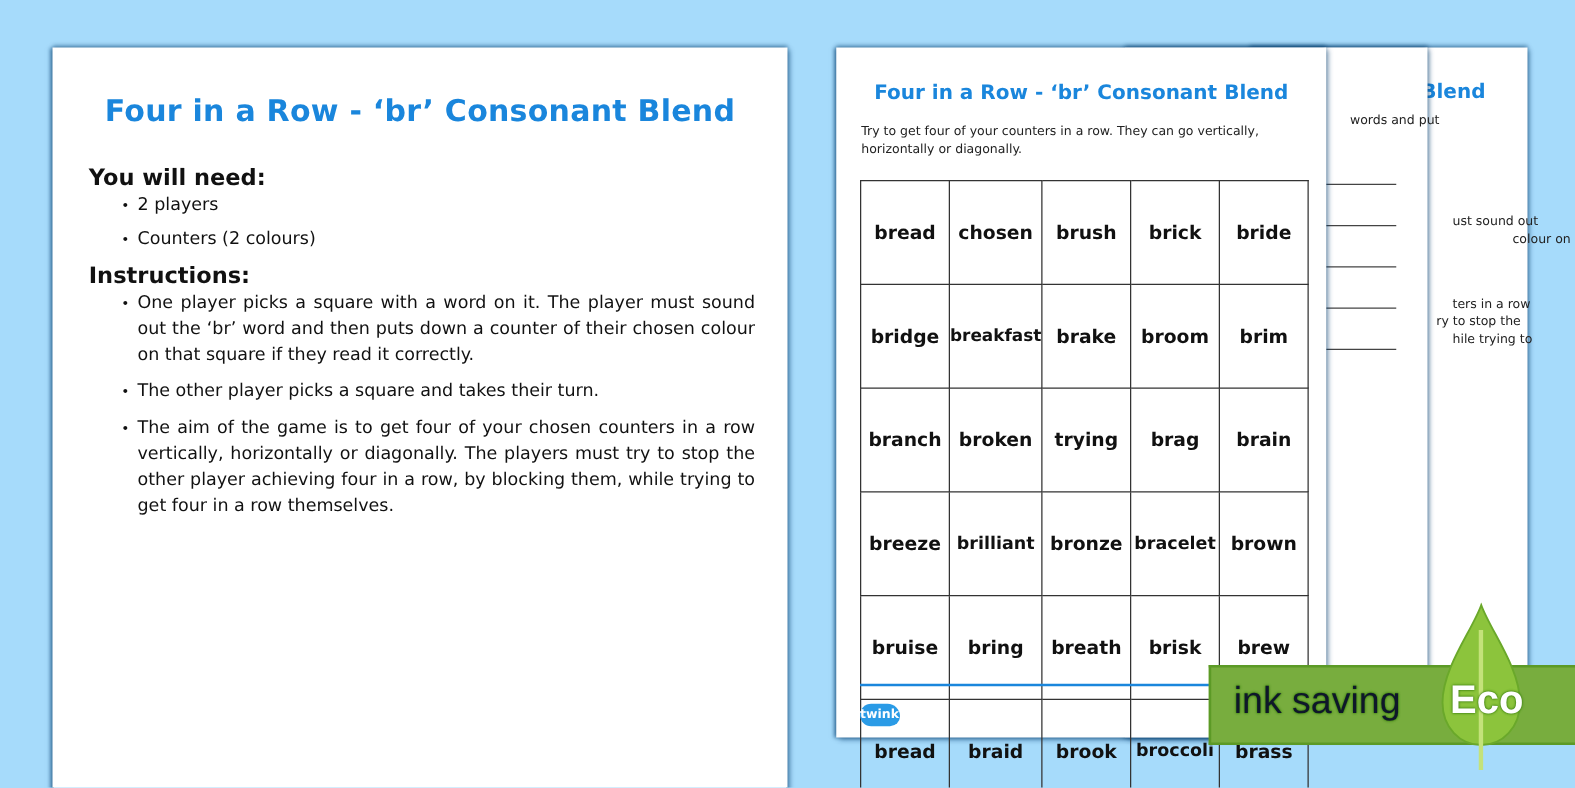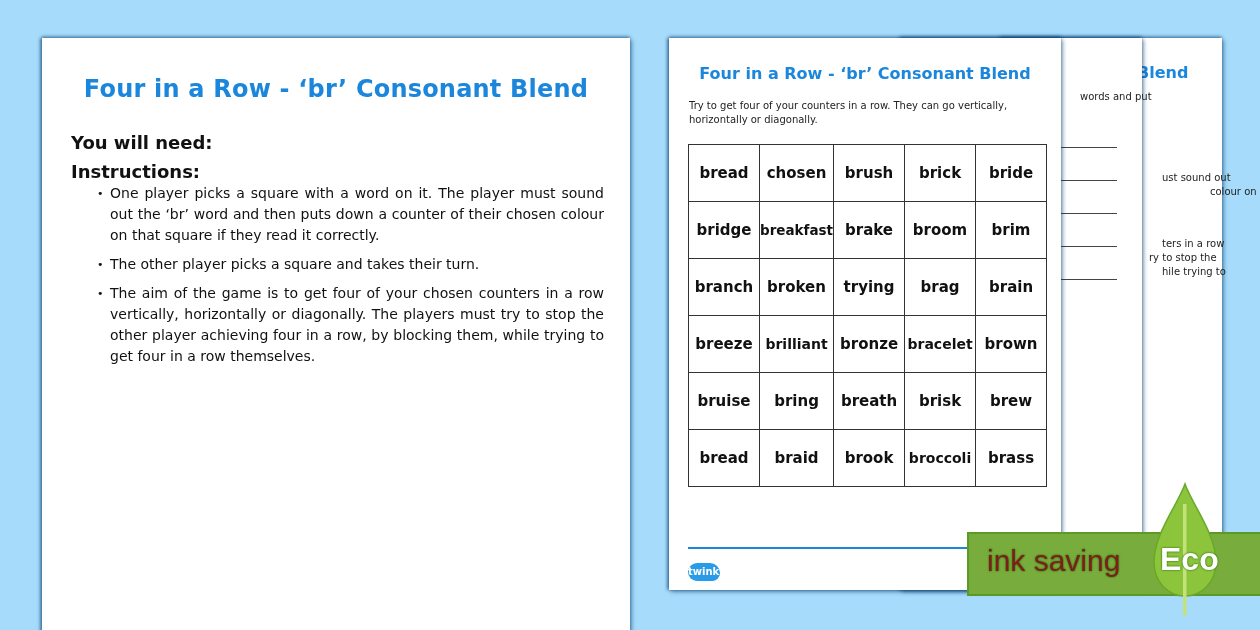--- a/index.html
+++ b/index.html
@@ -45,37 +45,37 @@
   .write-line { position: absolute; height: 1px; background: #444; }
 
   
   #page-front { left: 669px; top: 38px; width: 392px; height: 552px; }
   #page-front .title { font-size: 16px; margin-top: 26px; }
   .intro { font-size: 10px; color: #222; line-height: 14px; margin: 16px 18px 0 20px; }
   table.grid {
     border-collapse: collapse; position: absolute; left: 19px; top: 106px;
   }
   table.grid td {
-    width: 71px; height: 57px; border: 1.3px solid #333; text-align: center;
+    width: 71px; height: 83px; border: 1.3px solid #333; text-align: center;
     font-size: 15px; font-weight: bold; color: #111; padding: 0;
   }
   .footer-line { position: absolute; left: 19px; right: 18px; top: 509px; height: 2px; background: #1a86dc; }
   .logo {
     position: absolute; left: 19px; top: 525px; width: 32px; height: 18px;
     background: #2a9be6; border-radius: 9px 10px 8px 9px; color: #fff;
     font-size: 10px; font-weight: bold; text-align: right; line-height: 18px;
   }
 
   
   #eco-banner {
     position: absolute; left: 967px; top: 532px; width: 293px; height: 64px;
     background: #78ad3e; border-top: 2px solid #5c9a26; border-left: 2px solid #5c9a26; border-bottom: 2px solid #5c9a26;
   }
   #eco-label {
-    position: absolute; left: 18px; top: 10px; font-size: 30px; color: #7f1d1d;
+    position: absolute; left: 18px; top: 10px; font-size: 30px; color: #0f172a;
     font-family: "Liberation Sans", sans-serif;
     text-shadow: 0 0 2px #3d8010, 0 0 2px #3d8010;
   }
   #leaf { position: absolute; left: 1152px; top: 482px; width: 66px; height: 135px; }
   #eco-word {
     position: absolute; left: 1160px; top: 541px; font-size: 32px; font-weight: bold; color: #fff;
     font-family: "Liberation Sans", sans-serif;
     text-shadow: 0 0 2px #3d8010, 0 0 2px #3d8010;
   }
 </style>
@@ -96,20 +96,24 @@
   <div class="write-line" style="left:160px; width:57px; top:109px;"></div>
   <div class="write-line" style="left:160px; width:57px; top:142px;"></div>
   <div class="write-line" style="left:160px; width:57px; top:175px;"></div>
   <div class="write-line" style="left:160px; width:57px; top:208px;"></div>
   <div class="write-line" style="left:160px; width:57px; top:241px;"></div>
 </div>
 
 <div class="page" id="page-left">
   <div class="title">Four in a Row - ‘br’ Consonant Blend</div>
   <div class="section-head need-head">You will need:</div>
+  <ul class="bullets need">
+    <li>2 players</li>
+    <li>Counters (2 colours)</li>
+  </ul>
   <div class="section-head instr-head">Instructions:</div>
   <ul class="bullets instr">
     <li>One player picks a square with a word on it. The player must sound out the ‘br’ word and then puts down a counter of their chosen colour on that square if they read it correctly.</li>
     <li>The other player picks a square and takes their turn.</li>
     <li>The aim of the game is to get four of your chosen counters in a row vertically, horizontally or diagonally. The players must try to stop the other player achieving four in a row, by blocking them, while trying to get four in a row themselves.</li>
   </ul>
 </div>
 
 <div class="page" id="page-front">
   <div class="title">Four in a Row - ‘br’ Consonant Blend</div>

